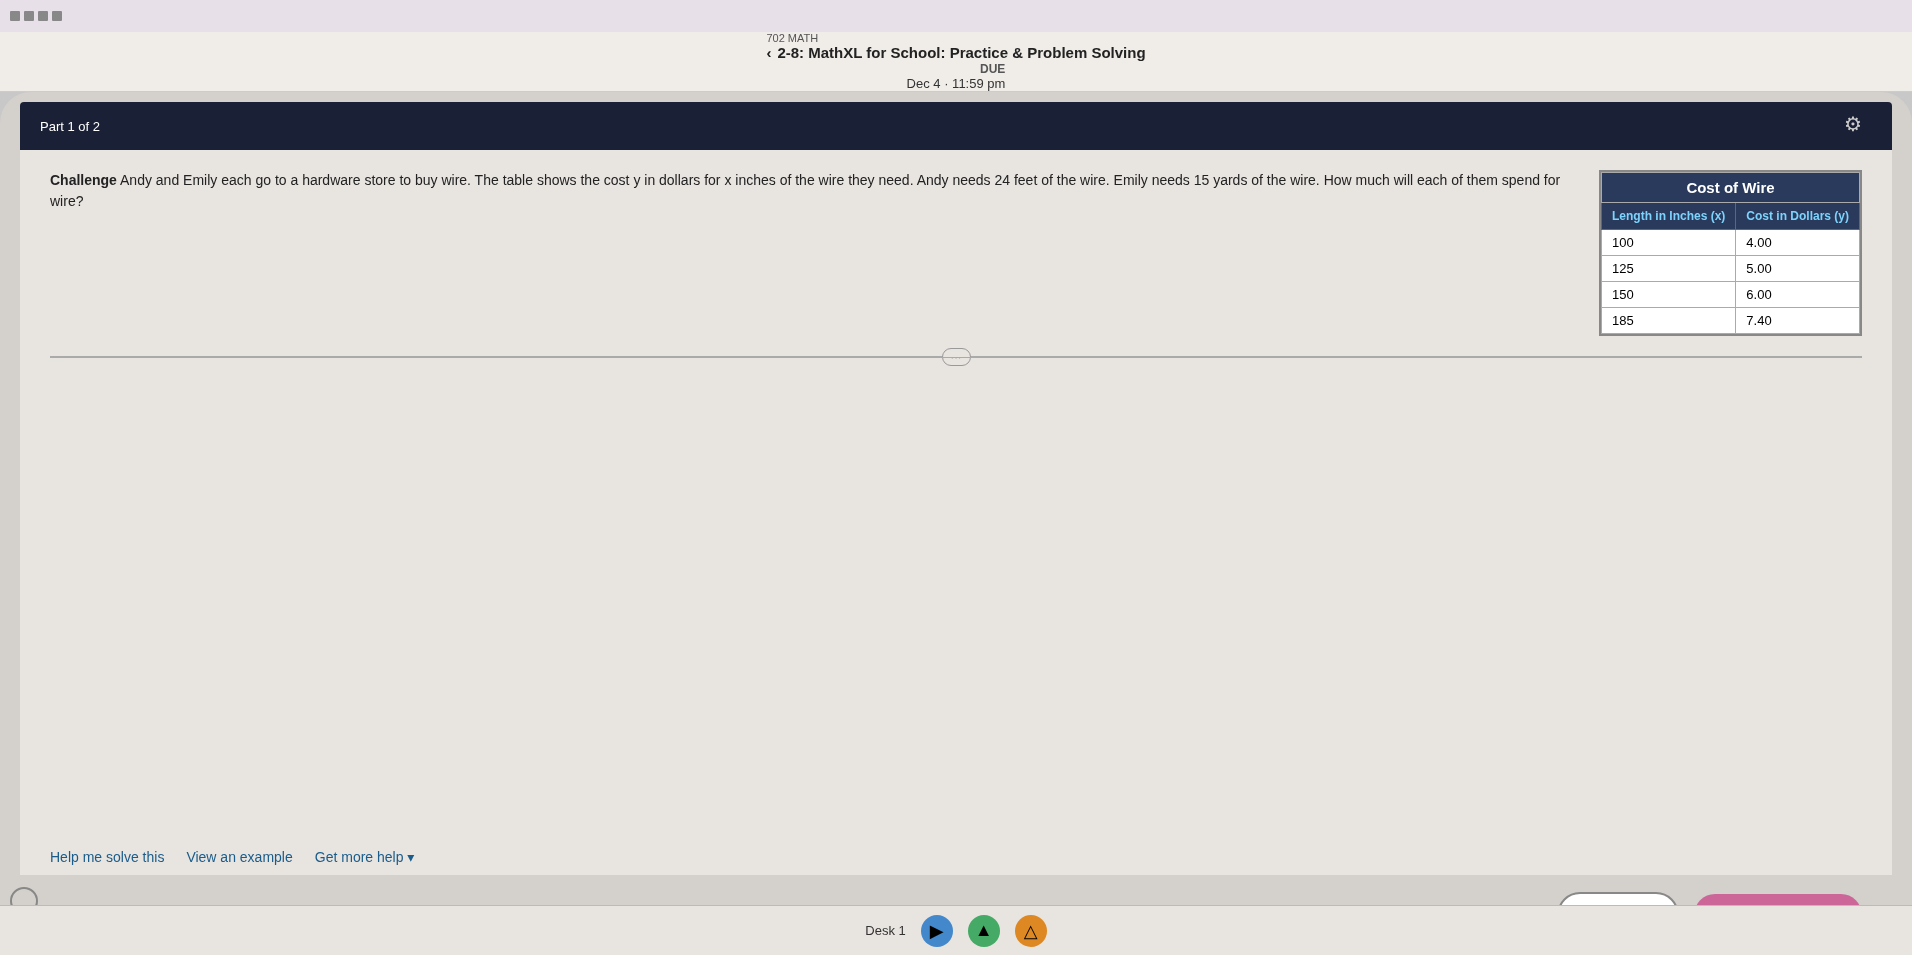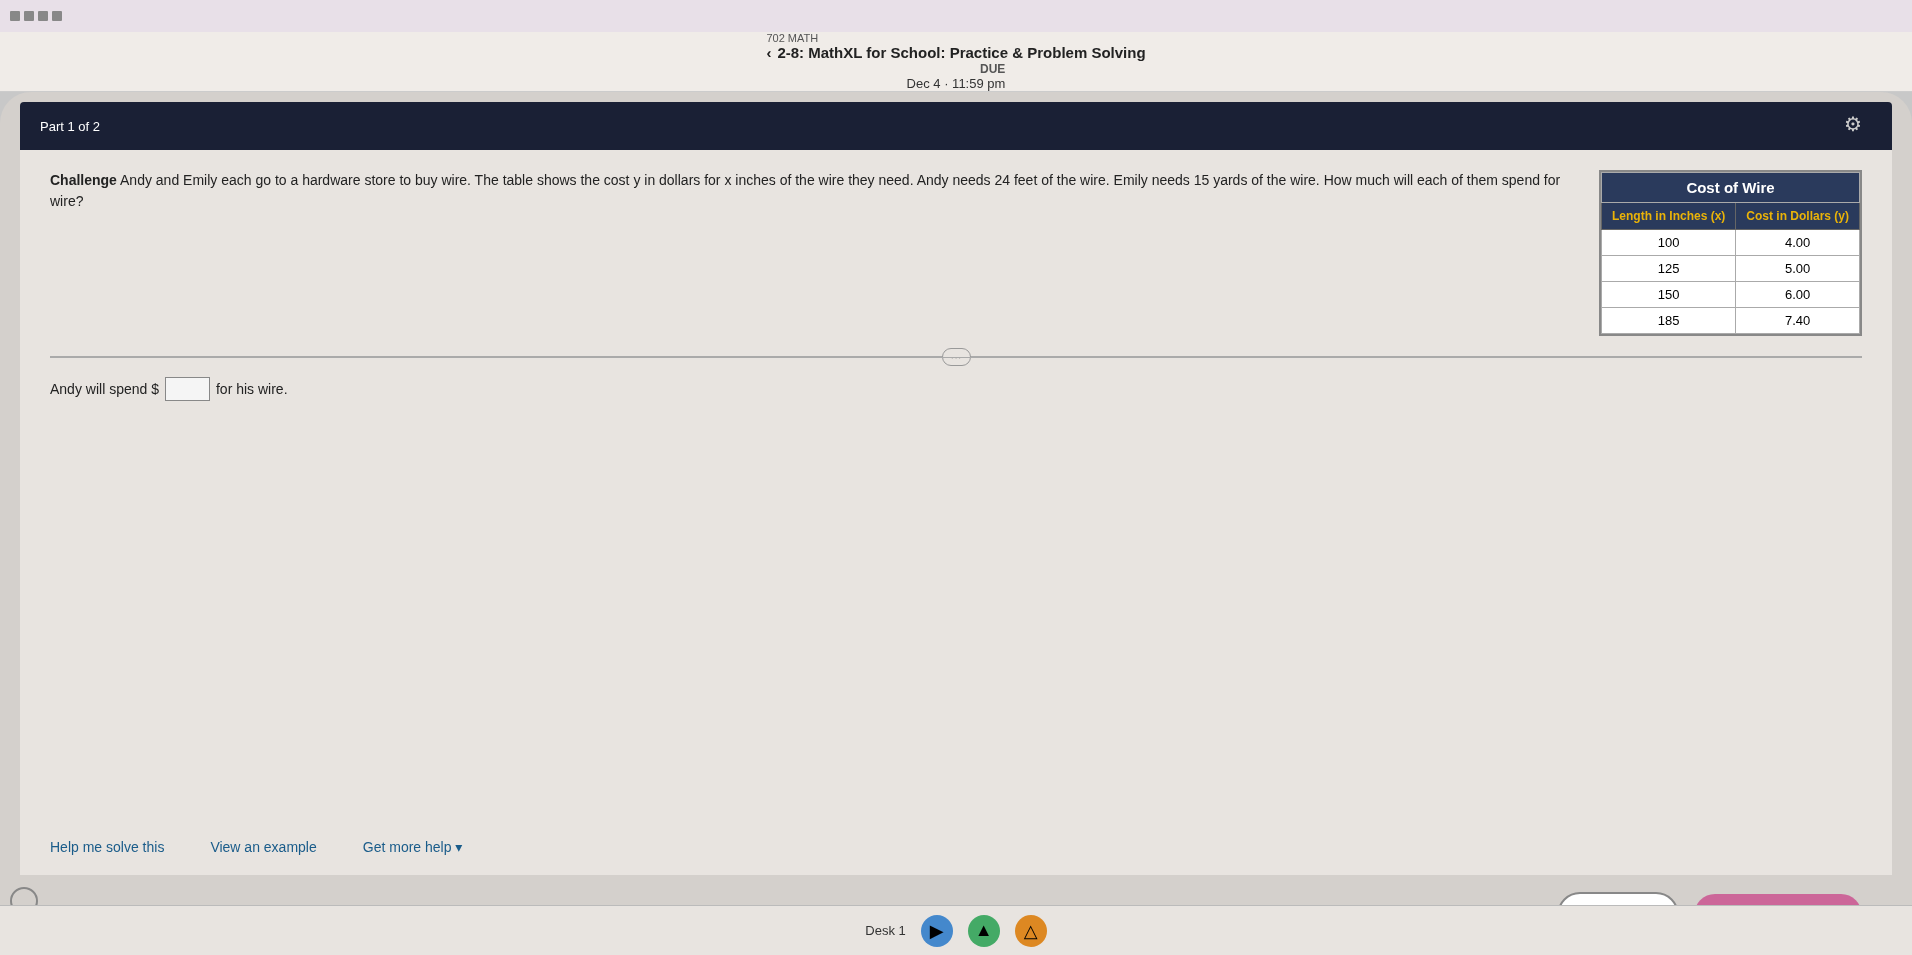--- a/index.html
+++ b/index.html
@@ -124,28 +124,27 @@
     #cost-table .table-title {
       background: #2a3a5c;
       color: white;
       text-align: center;
       padding: 6px;
       font-weight: bold;
       font-size: 15px;
     }
     #cost-table th {
       background: #2a3a5c;
-      color: #eab308;
+      color: #7dd3fc;
       text-align: center;
       padding: 6px 10px;
       border: 1px solid #666;
       font-size: 12px;
     }
     #cost-table td {
-      text-align: center;
       padding: 5px 10px;
       border: 1px solid #aaa;
       background: white;
       font-size: 13px;
     }
 
     
     #divider {
       width: 100%;
       height: 1px;
@@ -179,25 +178,25 @@
       height: 24px;
       border: 1px solid #888;
       background: #f5f5f5;
       text-align: center;
       font-size: 13px;
     }
 
     
     #help-links {
       position: absolute;
-      bottom: 20px;
+      bottom: 10px;
       left: 30px;
       display: flex;
       align-items: center;
-      gap: 46px;
+      gap: 22px;
     }
     #help-links a, #help-links span {
       font-size: 14px;
       color: #1a5c8a;
       cursor: pointer;
       text-decoration: none;
       font-weight: 500;
     }
 
     
@@ -358,25 +357,20 @@
             </tbody>
         </table>
       </div>
     </div>
 
     <div id="divider">
       <div style="position:absolute;width:100%;height:1px;background:#aaa;top:50%;"></div>
       <button id="divider-btn">···</button>
     </div>
 
-    <div id="answer-area">
-      <span>Andy will spend $</span>
-      <input id="andy-answer-input" type="text" style="">
-      <span>for his wire.</span>
-    </div>
 
     <div id="help-links">
       <span>Help me solve this</span>
       <span>View an example</span>
       <span>Get more help ▾</span>
     </div>
 
   </div>
 
   <div id="bottom-bar">

